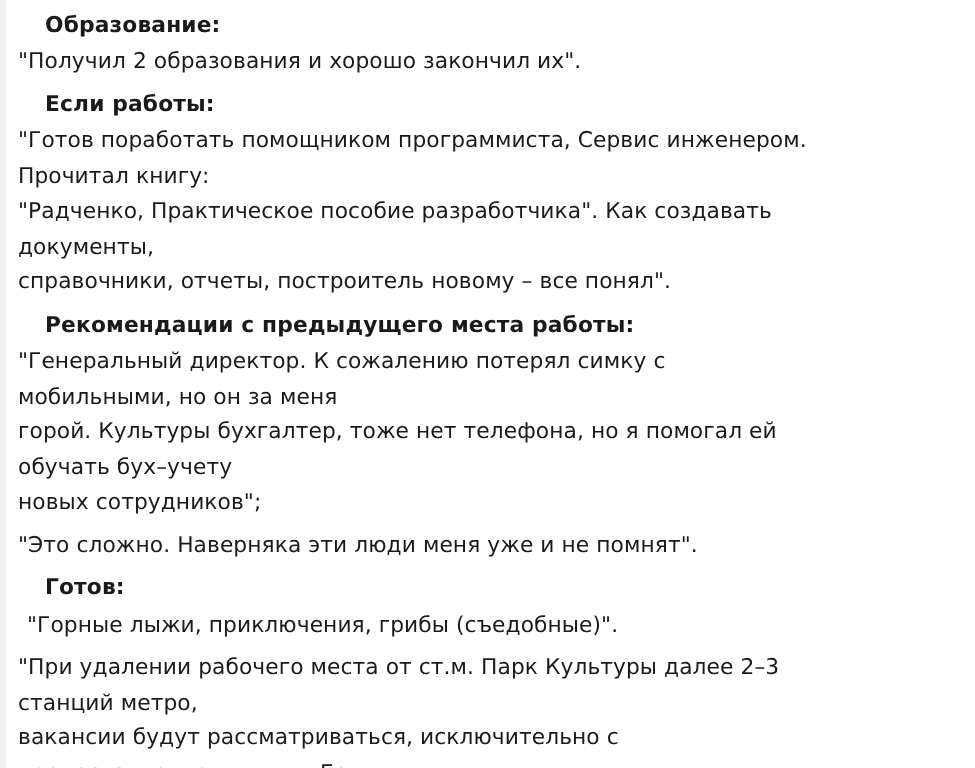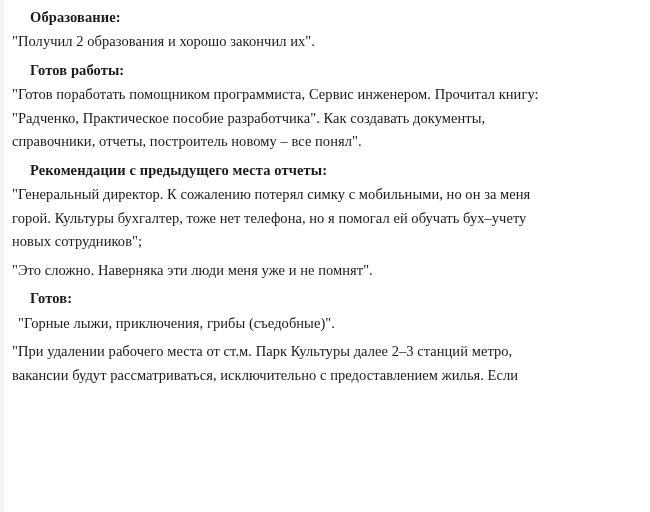--- a/index.html
+++ b/index.html
@@ -13,21 +13,20 @@
     font-family: "DejaVu Sans", sans-serif;
     color: #1a1a1a;
     overflow: hidden;
   }
   .page {
     position: relative;
     width: 558px;
     height: 512px;
     box-sizing: border-box;
     padding: 6px 10px 6px 12px;
-    font-family: Liberation Serif, serif;
   }
   .left-rule {
     position: absolute;
     left: 0;
     top: 0;
     width: 4px;
     height: 512px;
     background: #f2f2f2;
   }
   .doc {
@@ -56,28 +55,28 @@
 <body>
 
 <div class="page">
   <div class="left-rule"></div>
   <div class="doc" id="doc-root">
       <div class="section-heading">Образование:</div>
       <div class="para">
         <div>"Получил 2 образования и хорошо закончил их".</div>
       </div>
       <div class="gap-sm"></div>
-      <div class="section-heading">Готов работы:</div>
+      <div class="section-heading">Если работы:</div>
       <div class="para">
         <div>"Готов поработать помощником программиста, Сервис инженером. Прочитал книгу:</div>
         <div>"Радченко, Практическое пособие разработчика". Как создавать документы,</div>
         <div>справочники, отчеты, построитель новому – все понял".</div>
       </div>
       <div class="gap-sm"></div>
-      <div class="section-heading">Рекомендации с предыдущего места отчеты:</div>
+      <div class="section-heading">Рекомендации с предыдущего места работы:</div>
       <div class="para">
         <div>"Генеральный директор. К сожалению потерял симку с мобильными, но он за меня</div>
         <div>горой. Культуры бухгалтер, тоже нет телефона, но я помогал ей обучать бух–учету</div>
         <div>новых сотрудников";</div>
       </div>
       <div class="gap-sm"></div>
       <div class="para">
         <div>"Это сложно. Наверняка эти люди меня уже и не помнят".</div>
       </div>
       <div class="gap-sm"></div>

